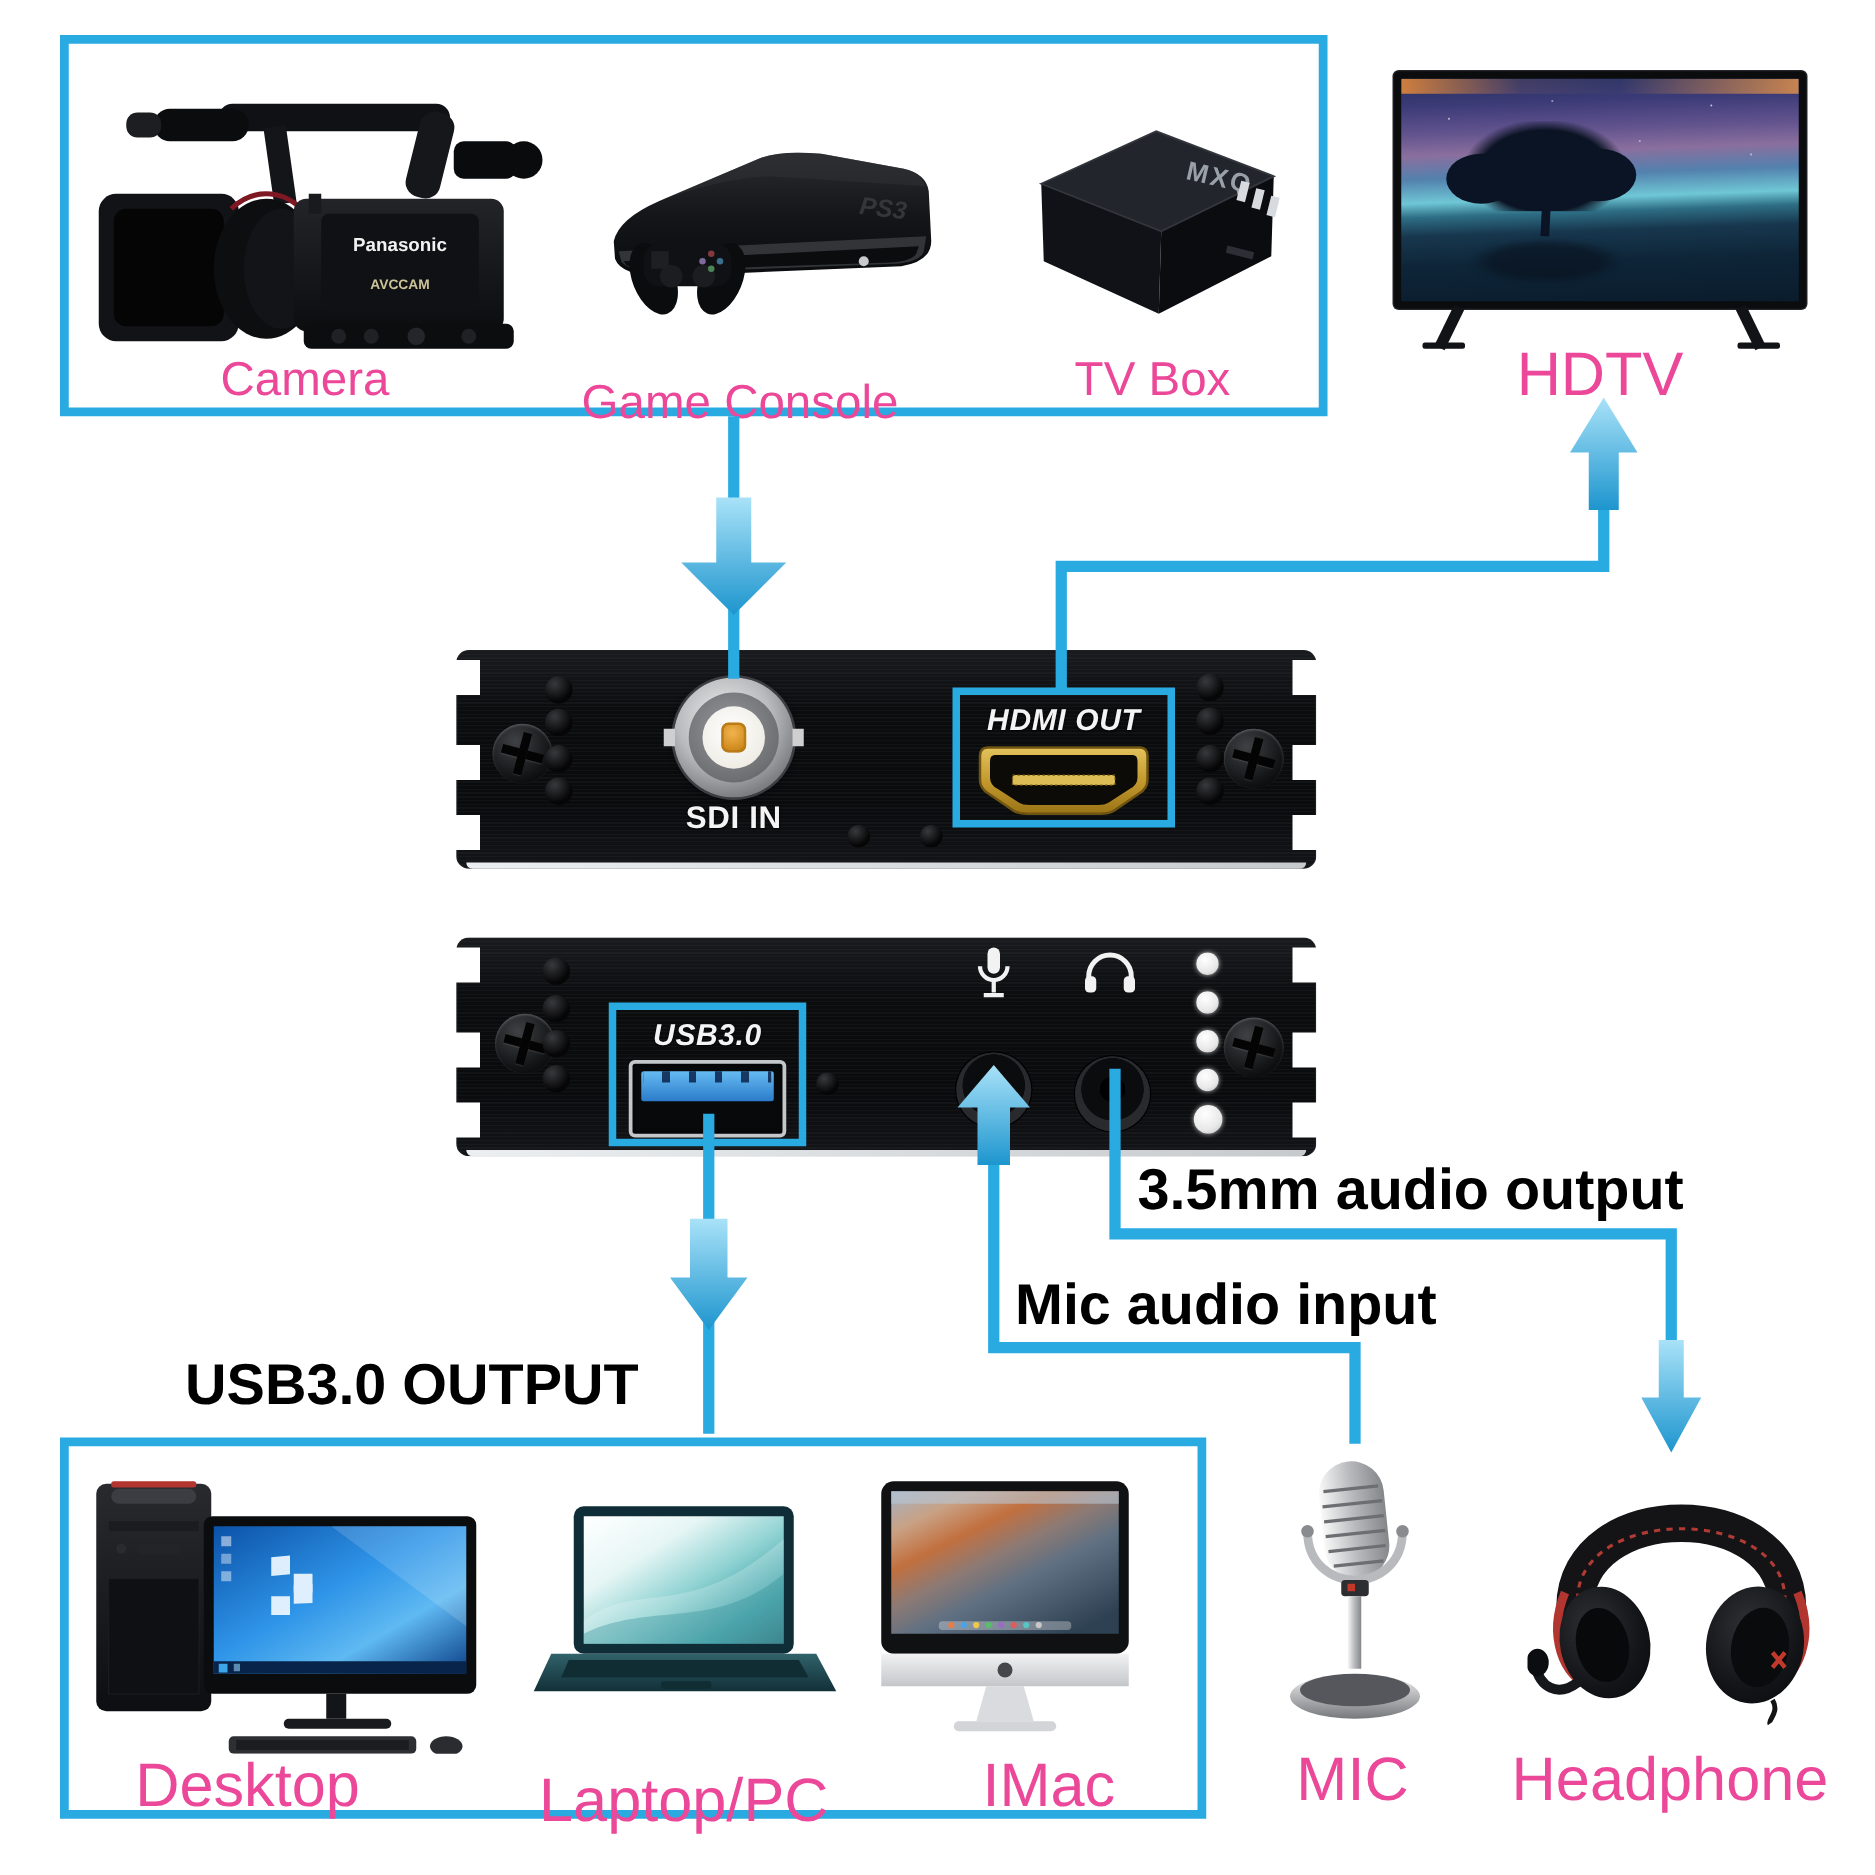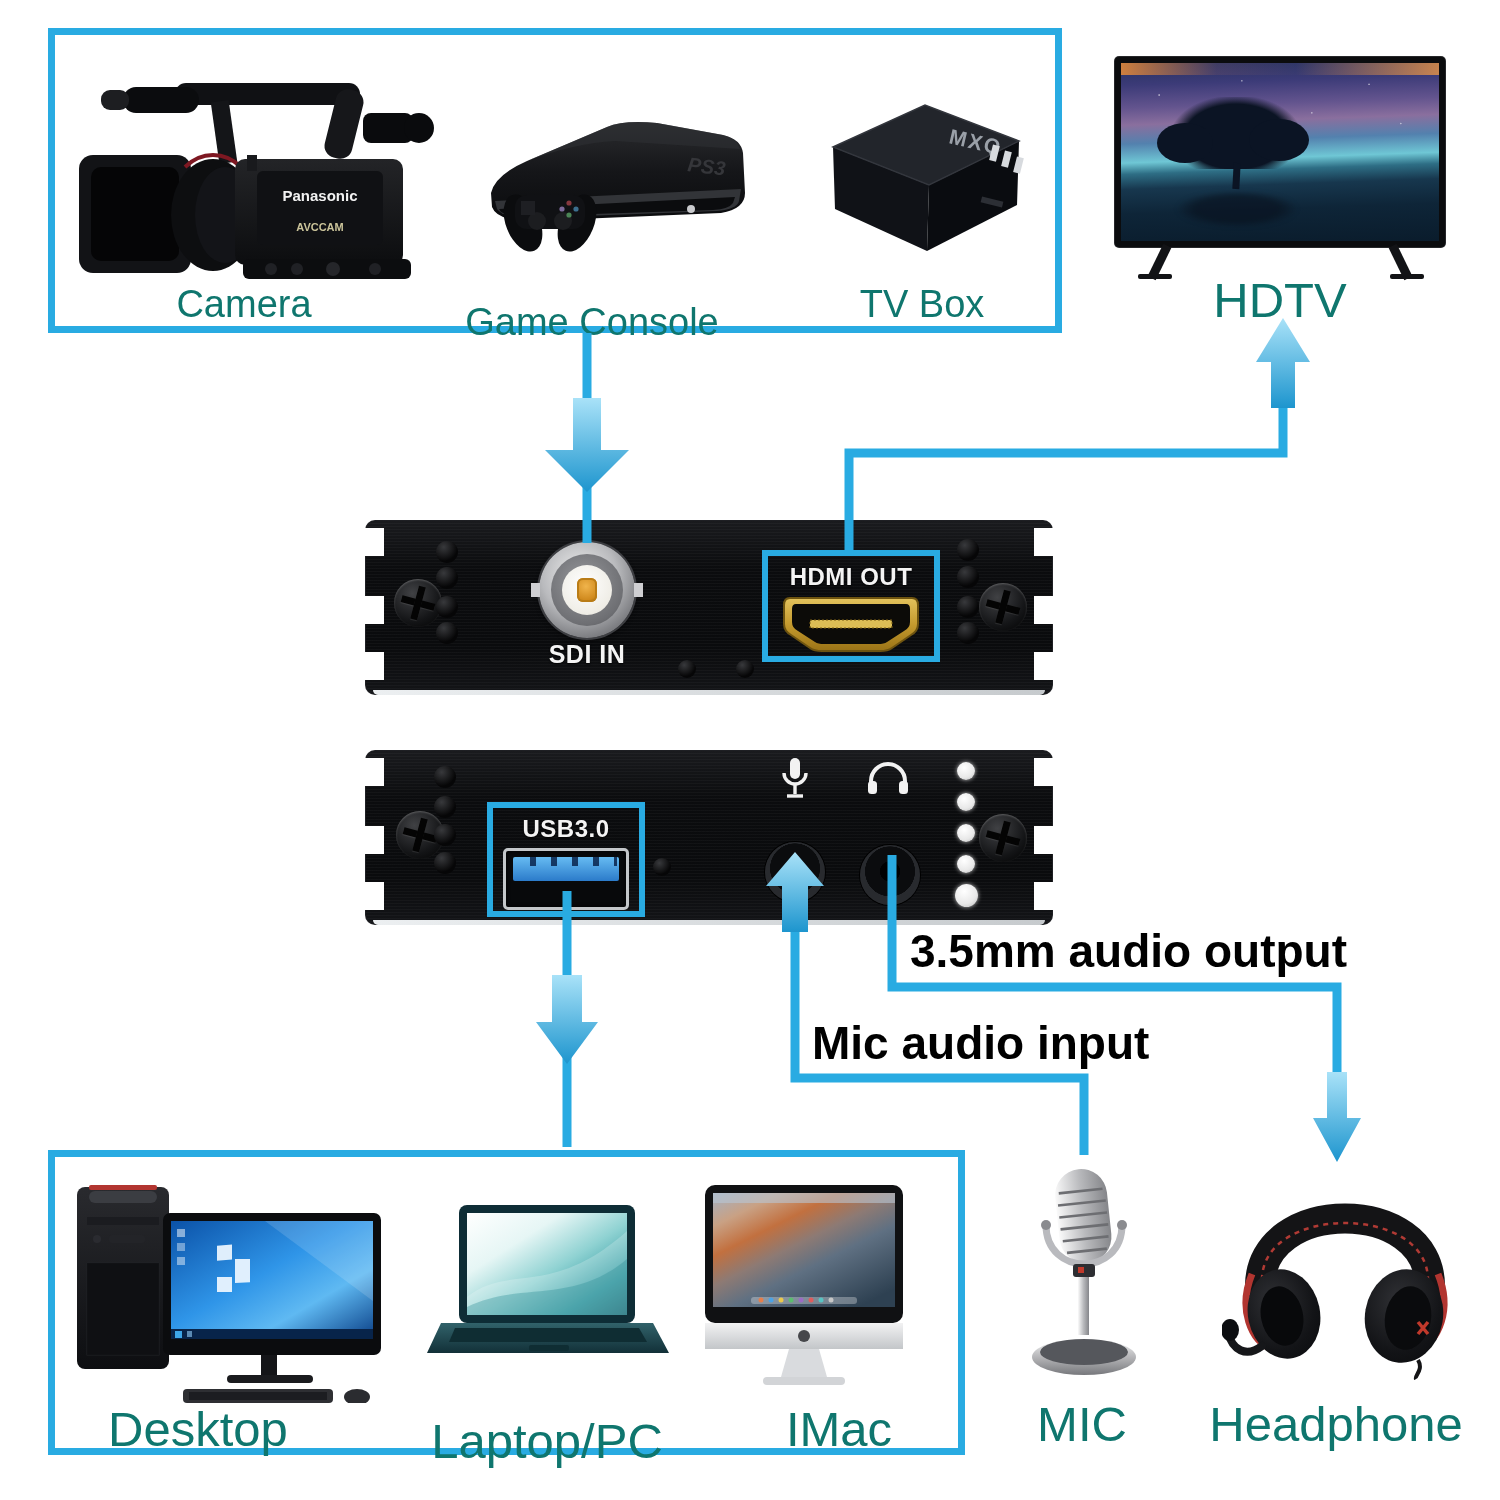--- a/index.html
+++ b/index.html
@@ -2,21 +2,21 @@
 <html><head>
 <meta charset="utf-8">
 <style>
   :root{ --accent:#29abe2; }
   *{box-sizing:border-box; margin:0; padding:0;}
   html,body{width:1500px;height:1500px;background:#fff;font-family:"Liberation Sans",sans-serif;}
   .canvas{position:relative;width:1500px;height:1500px;background:#fff;overflow:hidden;}
 
   
   .hlabel{position:absolute;font-weight:700;font-size:46px;line-height:1;color:#000;white-space:nowrap;z-index:30;}
-  .slabel{position:absolute;font-weight:400;font-size:38px;line-height:1;color:#0f766e;white-space:nowrap;transform:translateX(-50%);z-index:30;}
+  .slabel{position:absolute;font-weight:400;font-size:38px;line-height:1;color:#ec4899;white-space:nowrap;transform:translateX(-50%);z-index:30;}
   .slabel.sm{font-size:49px;}
 
   
   .frame-box{position:absolute;border:7px solid var(--accent);background:#fff;z-index:5;}
 
   
   .connectors{position:absolute;left:0;top:0;width:1500px;height:1500px;z-index:20;pointer-events:none;}
 
   
   .panel{position:absolute;left:365px;width:688px;height:175px;border-radius:10px;z-index:10;
@@ -40,21 +40,21 @@
   .hole{position:absolute;width:22px;height:22px;border-radius:50%;
     background:radial-gradient(circle at 35% 28%,#38393c 0%,#060607 65%);}
   .hole.sm{width:18px;height:18px;}
   .led{position:absolute;width:18px;height:18px;border-radius:50%;
     background:radial-gradient(circle at 40% 32%,#ffffff 0%,#e8e8e8 60%,#b9b9b9 100%);
     box-shadow:0 0 4px rgba(255,255,255,.7);}
   .led.big{width:23px;height:23px;}
 
   .port-label{position:absolute;color:#f4f4f4;font-weight:700;font-size:25px;transform:translateX(-50%);
     text-shadow:0 1px 2px #000;letter-spacing:.5px;white-space:nowrap;}
-  .cyan-outline{position:absolute;border:6px solid var(--accent);}
+  .cyan-outline{position:absolute;border:6px solid var(--accent);font-style:italic;}
 
   
   .bnc{position:absolute;left:174px;top:22px;width:96px;height:96px;border-radius:50%;
     background:radial-gradient(circle at 42% 35%,#efefef,#b9babd 45%,#7c7d81 75%,#57585c 100%);
     box-shadow:0 0 0 2px #3d3e42, 0 2px 5px rgba(0,0,0,.8);}
   .bnc .mid{position:absolute;left:12px;top:12px;width:72px;height:72px;border-radius:50%;
     background:radial-gradient(circle at 45% 40%,#97989c,#6e6f73 70%,#515256 100%);}
   .bnc .white{position:absolute;left:23px;top:23px;width:50px;height:50px;border-radius:50%;
     background:radial-gradient(circle at 45% 40%,#ffffff,#efede6 70%,#d9d6cc 100%);}
   .bnc .pin{position:absolute;left:38px;top:36px;width:20px;height:24px;border-radius:6px;
@@ -234,20 +234,21 @@
     </div>
   </div>
   <div class="tv-leg" style="left:1155px;top:244px;transform:rotate(26deg);"></div>
   <div class="tv-leg" style="left:1396px;top:244px;transform:rotate(-26deg);"></div>
   <div class="tv-foot" style="left:1138px;top:274px;"></div>
   <div class="tv-foot" style="left:1390px;top:274px;"></div>
   <span class="slabel sm" style="left:1280px;top:276px;">HDTV</span>
 
   <span class="hlabel" style="left:910px;top:928px;">3.5mm audio output</span>
   <span class="hlabel" style="left:812px;top:1020px;">Mic audio input</span>
+  <span class="hlabel" style="left:148px;top:1084px;">USB3.0 OUTPUT</span>
 
   <div class="panel" style="top:520px;">
     <div class="notch l n1"></div>
       <div class="notch l n2"></div>
       <div class="notch l n3"></div>
     <div class="notch r n1"></div>
       <div class="notch r n2"></div>
       <div class="notch r n3"></div>
 
     <div class="screw" style="left:29px;top:59px;"></div>

